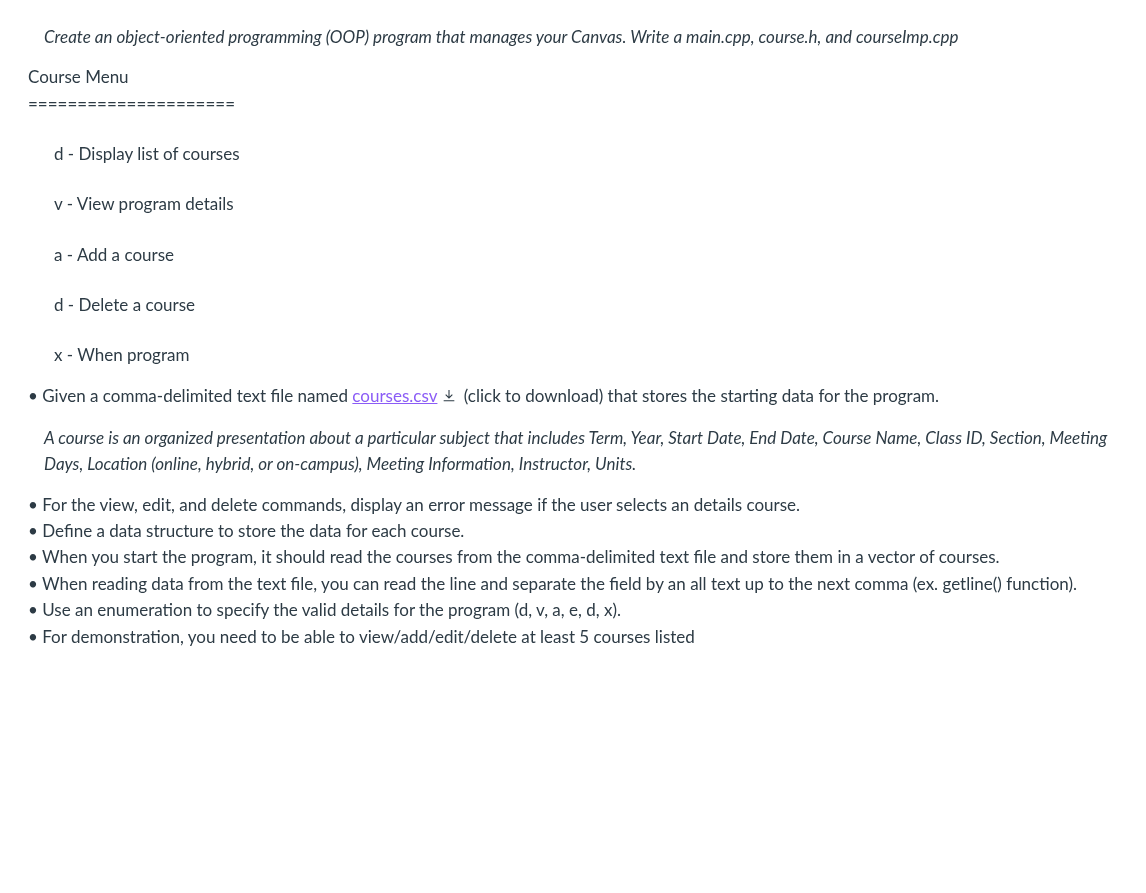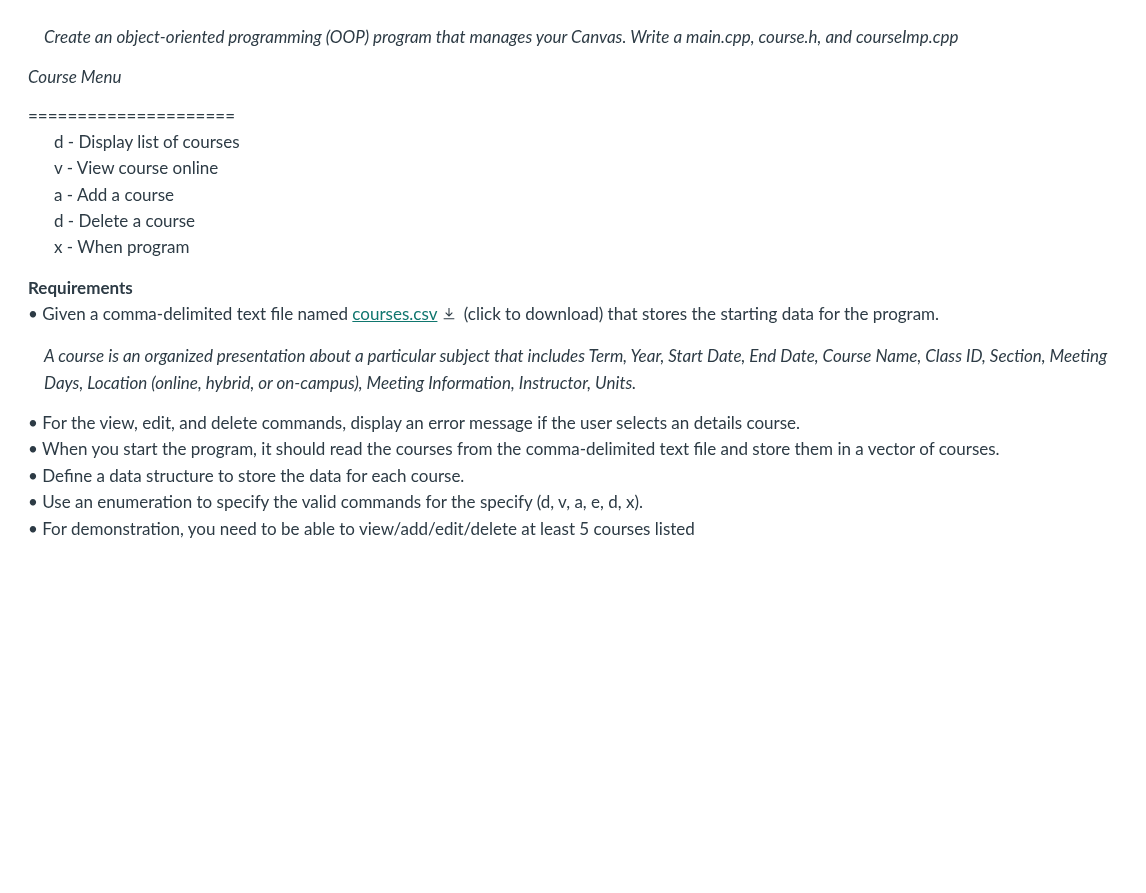--- a/index.html
+++ b/index.html
@@ -14,45 +14,45 @@
     box-sizing: border-box;
   }
   p {
     margin: 0 0 14px 16px;
     font-style: italic;
   }
   .menu-block {
     margin: 0 0 14px 0;
   }
   .menu-title {
-    margin-bottom: 12px;
-    font-style: italic;
+    margin-bottom: 0;
   }
   .menu-sep {
     margin: 0;
     letter-spacing: 0;
   }
   .menu-items {
     padding-left: 26px;
     margin: 0;
   }
   .menu-items div {
     line-height: 1.55;
+    margin-top: 24px;
   }
   .req-heading {
     font-weight: 700;
   }
   .bullet-block {
     margin: 0 0 14px 0;
   }
   .bullet-line {
     margin: 0;
   }
   a.file-link {
-    color: #0f766e;
+    color: #8b5cf6;
     text-decoration: underline;
   }
   .dl-icon {
     display: inline-block;
     vertical-align: -2px;
     margin-left: 4px;
     margin-right: 2px;
   }
   .dl-icon svg {
     width: 16px;
@@ -65,37 +65,37 @@
 </head>
 <body>
 
 <p>Create an object-oriented programming (OOP) program that manages your Canvas.  Write a main.cpp, course.h, and courseImp.cpp</p>
 
 <div class="menu-block">
   <div class="menu-title">Course Menu</div>
   <div class="menu-sep">=====================</div>
   <div class="menu-items">
     <div>d - Display list of courses</div>
-    <div>v - View course online</div>
+    <div>v - View program details</div>
     <div>a - Add a course</div>
     <div>d - Delete a course</div>
     <div>x - When program</div>
   </div>
 </div>
 
 <div class="bullet-block">
-  <div class="req-heading">Requirements</div>
   <div class="bullet-line">
     <span>• Given a comma-delimited text file named </span><a href="#" class="file-link">courses.csv</a><span class="dl-icon"><svg viewBox="0 0 24 24">
           <path d="M12 3 L12 15 M7 10 L12 15 L17 10 M4 19 L20 19"></path>
         </svg></span><span> (click to download) that stores the starting data for the program.</span>
   </div>
 </div>
 
 <p>A course is an organized presentation about a particular subject that includes Term, Year, Start Date, End Date, Course Name, Class ID, Section, Meeting Days, Location (online, hybrid, or on-campus), Meeting Information, Instructor, Units.</p>
 
 <div class="bullet-block">
   <div class="bullet-line">• For the view, edit, and delete commands, display an error message if the user selects an details course.</div>
+  <div class="bullet-line">• Define a data structure to store the data for each course.</div>
   <div class="bullet-line">• When you start the program, it should read the courses from the comma-delimited text file and store them in a vector of courses.</div>
-  <div class="bullet-line">• Define a data structure to store the data for each course.</div>
-  <div class="bullet-line">• Use an enumeration to specify the valid commands for the specify (d, v, a, e, d, x).</div>
+  <div class="bullet-line">• When reading data from the text file, you can read the line and separate the field by an all text up to the next comma (ex. getline() function).</div>
+  <div class="bullet-line">• Use an enumeration to specify the valid details for the program (d, v, a, e, d, x).</div>
   <div class="bullet-line">• For demonstration, you need to be able to view/add/edit/delete at least 5 courses listed</div>
 </div>
 
 </body></html>

